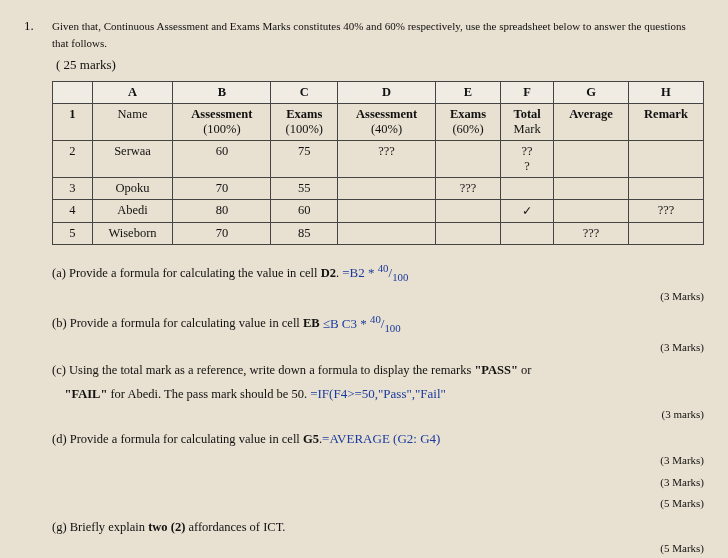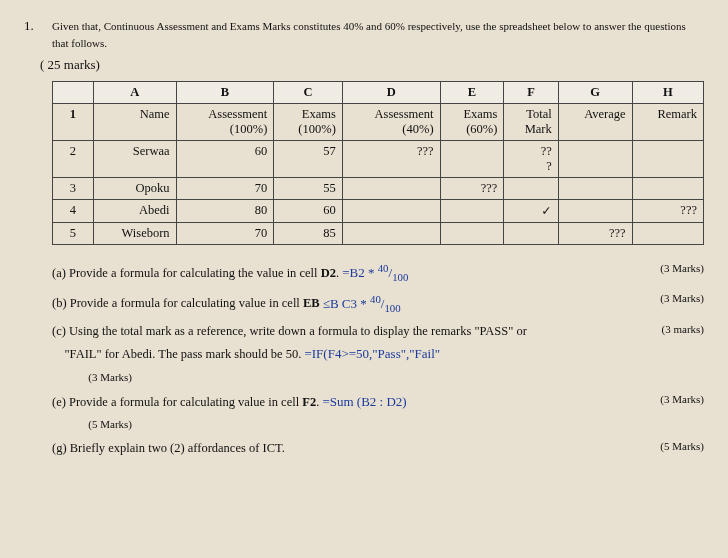--- a/index.html
+++ b/index.html
@@ -19,75 +19,76 @@
     }
     .q-number {
       font-size: 13px;
       min-width: 18px;
     }
     .q-text {
       font-size: 11px;
       line-height: 1.5;
     }
     .marks-note {
-      margin-left: 16px;
+      margin-left: 32px;
       font-size: 13px;
       margin-bottom: 8px;
     }
     .table-wrapper {
       margin-left: 28px;
       margin-bottom: 14px;
     }
     table {
       border-collapse: collapse;
       font-size: 12.5px;
       width: 100%;
     }
     table th, table td {
       border: 1px solid #444;
       padding: 3px 6px;
-      text-align: right;
+      text-align: center;
       vertical-align: top;
       min-width: 30px;
     }
     table th {
       text-align: center;
       font-weight: bold;
     }
     table td:first-child {
       text-align: center;
     }
     .header-row th {
       background: #f0ece4;
     }
     .sub-parts {
       margin-left: 28px;
       font-size: 12.5px;
       line-height: 1.8;
     }
     .sub-parts .part-row {
       display: flex;
-      justify-content: space-between;
+      justify-content: flex-end;
       margin-bottom: 2px;
+      flex-direction: column;
     }
     .part-left {
       flex: 1;
     }
     .part-right {
       min-width: 80px;
       text-align: right;
       font-size: 11px;
     }
     .handwritten {
       font-family: 'Comic Sans MS', 'Segoe Script', cursive;
       color: #1a3a9e;
       font-size: 13px;
     }
     .bold-text {
-      font-weight: normal;
+      font-weight: bold;
     }
     .cell-bold {
       font-weight: bold;
     }
   </style>
 </head>
 <body>
 
 <div>
 
@@ -123,21 +124,21 @@
           <td><span class="bold-text">Average</span></td>
           <td><span class="bold-text">Remark</span></td>
         </tr>
       </thead>
       <tbody>
 
         <tr>
           <td>2</td>
           <td>Serwaa</td>
           <td>60</td>
-          <td>57</td>
+          <td>75</td>
           <td>???</td>
           <td></td>
           <td>??<br>?</td>
           <td></td>
           <td></td>
         </tr>
 
         <tr>
           <td>3</td>
           <td>Opoku</td>
@@ -195,27 +196,27 @@
 
     <div class="part-row">
       <div class="part-left">
         (c) Using the total mark as a reference, write down a formula to display the remarks <span class="bold-text">"PASS"</span> or<br>
         &nbsp;&nbsp;&nbsp;&nbsp;<span class="bold-text">"FAIL"</span> for Abedi. The pass mark should be 50. <span class="handwritten">=IF(F4&gt;=50,"Pass","Fail"</span>
       </div>
       <div class="part-right">(3 marks)</div>
     </div>
 
     <div class="part-row">
-      <div class="part-right">(3 Marks)</div>
-    </div>
-
-    <div class="part-row">
-      <div class="part-left">
-        (e) Provide a formula for calculating value in cell <span class="cell-bold">F2</span>. <span class="handwritten">=Sum (B2 : D2)</span>
-      </div>
+      <div class="part-left">
+        (d) Provide a formula for calculating value in cell <span class="cell-bold">G5</span>.<span class="handwritten">=AVERAGE (G2: G4)</span>
+      </div>
+      <div class="part-right">(3 Marks)</div>
+    </div>
+
+    <div class="part-row">
       <div class="part-right">(3 Marks)</div>
     </div>
 
     <div class="part-row">
       <div class="part-right">(5 Marks)</div>
     </div>
 
     <div class="part-row">
       <div class="part-left">
         (g) Briefly explain <span class="bold-text">two (2)</span> affordances of ICT.

